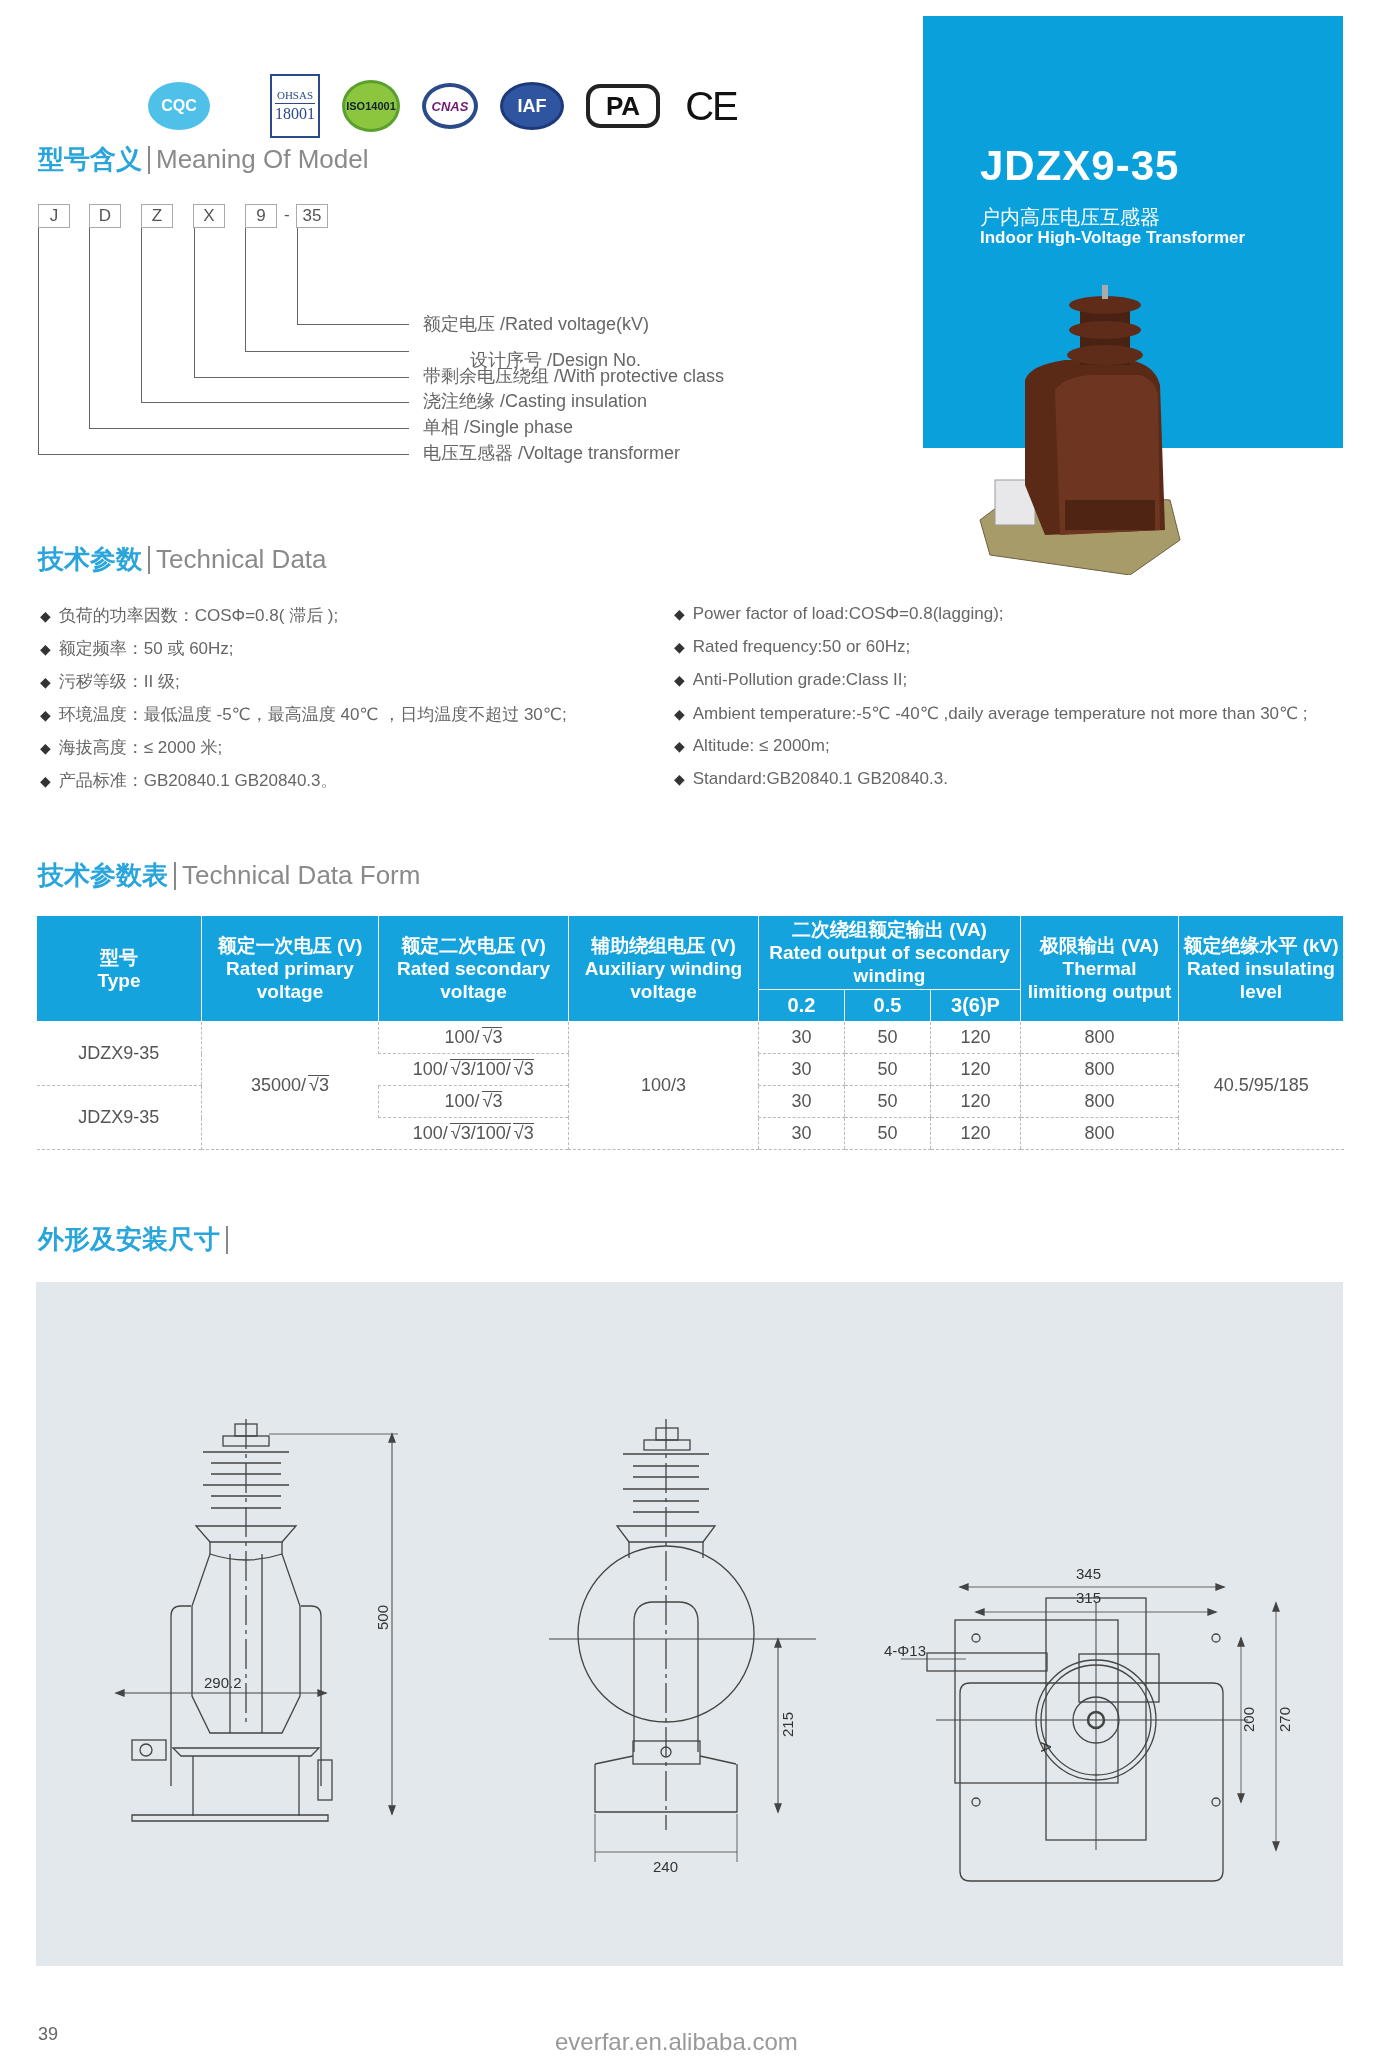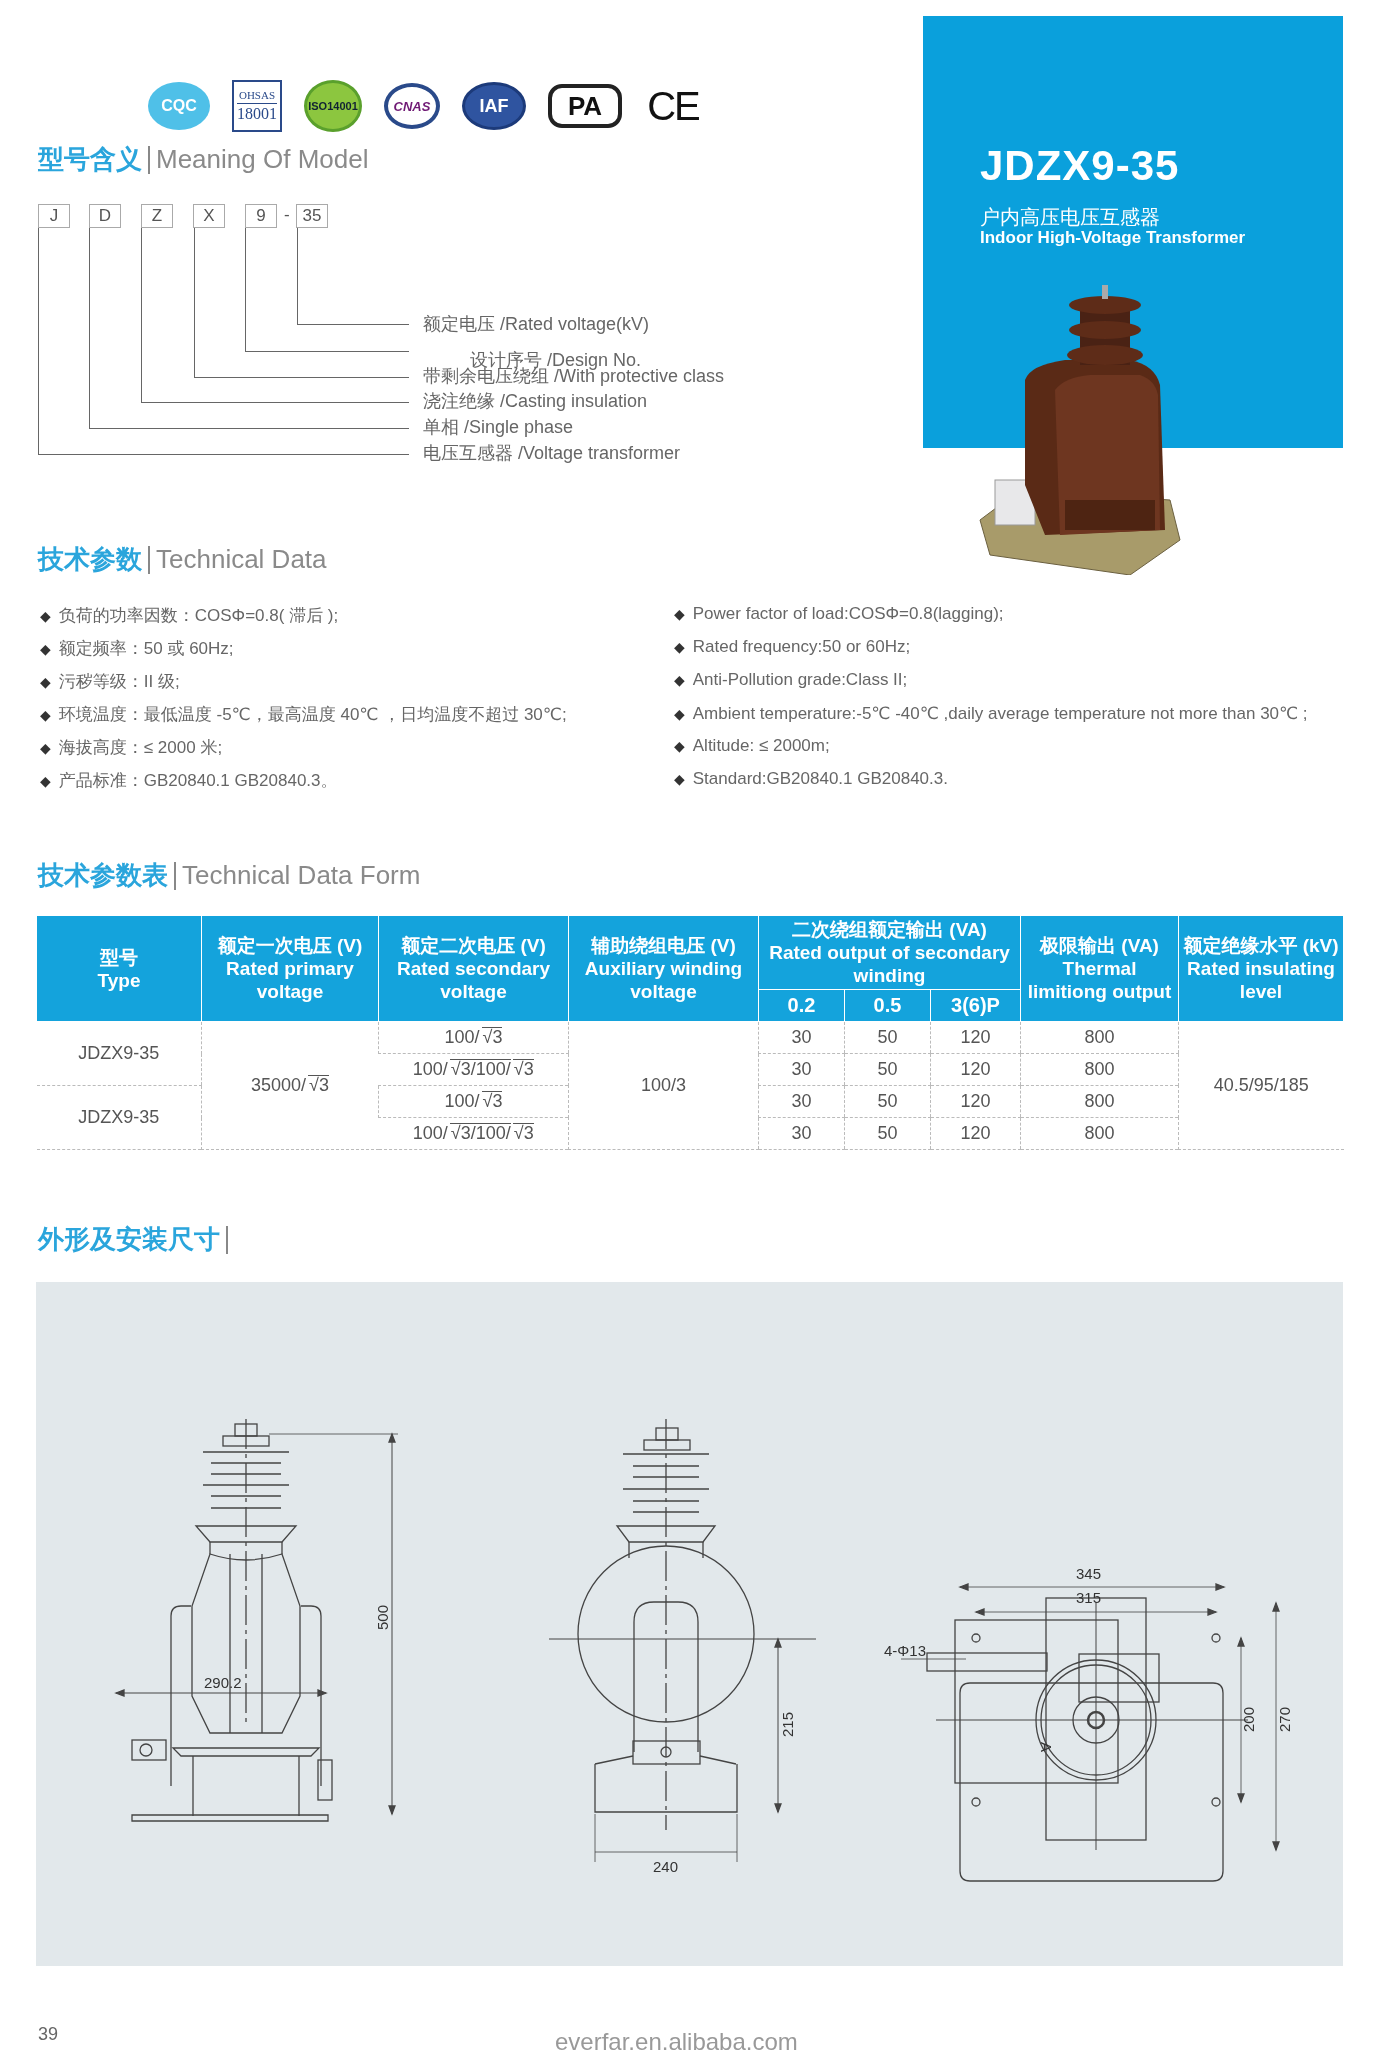--- a/index.html
+++ b/index.html
@@ -4,21 +4,21 @@
 <style>
   * { box-sizing: border-box; margin: 0; padding: 0; }
   html, body { width: 1373px; height: 2062px; background: #fff; overflow: hidden; }
   body { position: relative; font-family: "Liberation Sans", "DejaVu Sans", sans-serif; color: #555; }
   .abs { position: absolute; }
 
   
   .logos { left: 148px; top: 80px; height: 52px; display: flex; align-items: center; gap: 22px; }
   .logo { display: flex; align-items: center; justify-content: center; font-weight: bold; }
   .logo-cqc { width: 62px; height: 48px; border-radius: 50%; background: #4fc0e8; color: #fff; font-size: 16px; }
-  .logo-ohsas { width: 50px; height: 52px; border: 2px solid #2a4a8a; flex-direction: column; font-family: "Liberation Serif", serif; font-weight: normal; color: #2a4a8a; font-size: 11px; line-height: 1.2; }
+  .logo-ohsas { width: 50px; height: 64px; border: 2px solid #2a4a8a; flex-direction: column; font-family: "Liberation Serif", serif; font-weight: normal; color: #2a4a8a; font-size: 11px; line-height: 1.2; margin-left: 38px; }
   .logo-ohsas span:last-child { font-size: 16px; border-top: 1px solid #2a4a8a; }
   .logo-iso { width: 58px; height: 52px; border-radius: 50%; background: #8cc63f; color: #123; font-size: 11px; border: 3px solid #5aa02c; }
   .logo-cnas { width: 56px; height: 46px; border-radius: 50%; border: 4px solid #2a4a8a; color: #701a75; font-size: 13px; font-style: italic; }
   .logo-iaf { width: 64px; height: 48px; border-radius: 50%; background: #2f54a0; color: #fff; font-size: 18px; border: 3px solid #1c3a7a; }
   .logo-pa { width: 74px; height: 44px; border: 4px solid #222; border-radius: 14px; color: #111; font-size: 26px; }
   .logo-ce { width: 58px; height: 48px; color: #111; font-size: 40px; font-weight: normal; letter-spacing: -2px; }
 
   
   .sec-h { font-size: 26px; white-space: nowrap; display: flex; align-items: center; }
   .sec-h .cn { color: #2aa5dc; font-weight: bold; }

